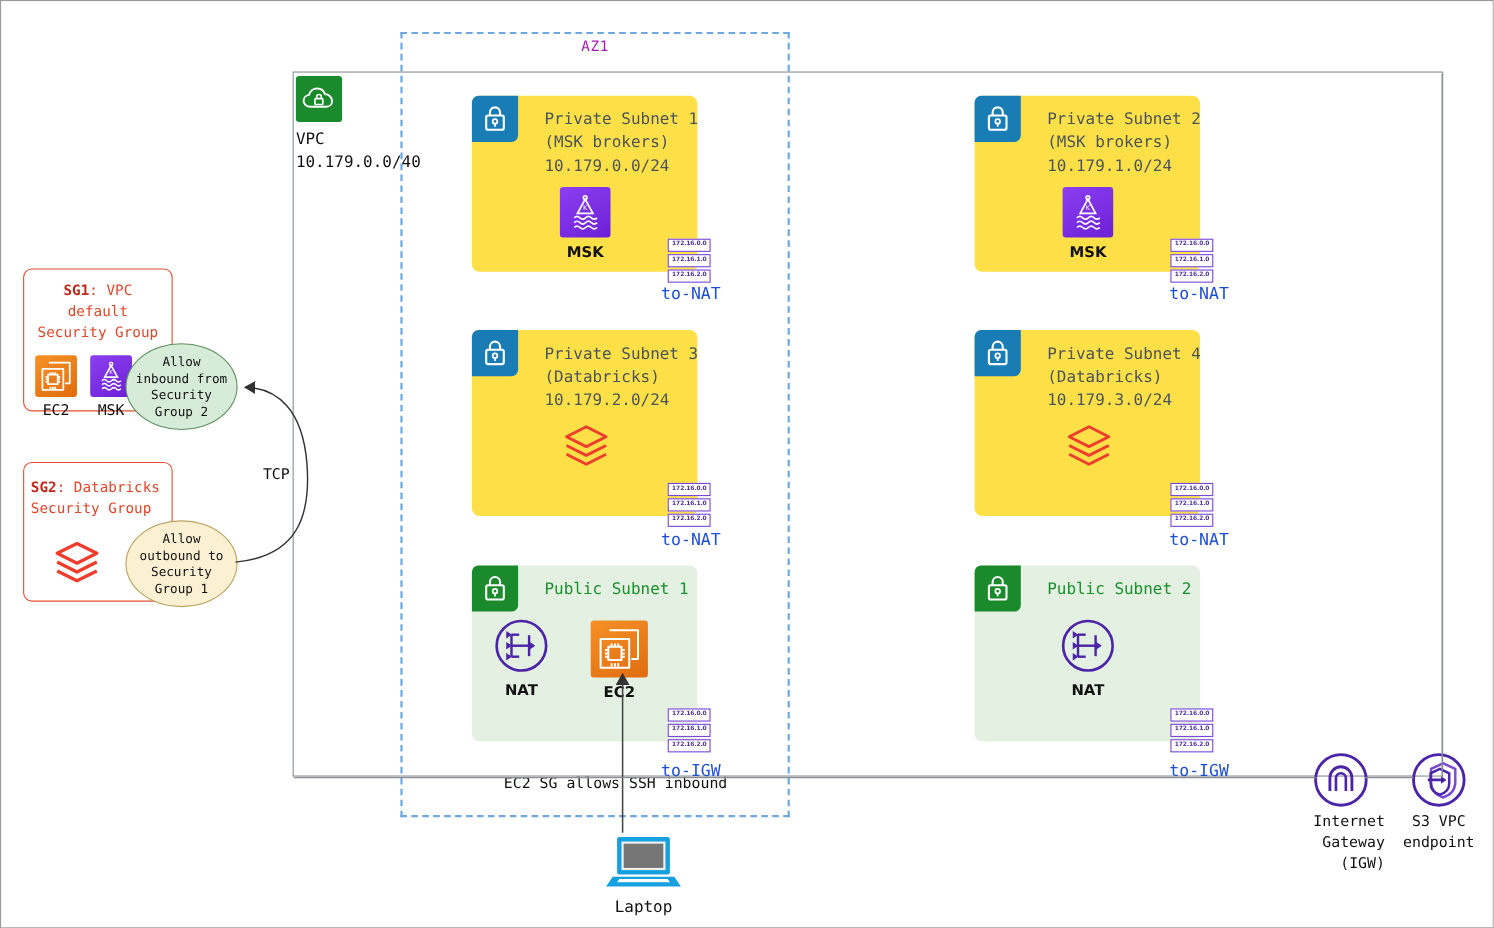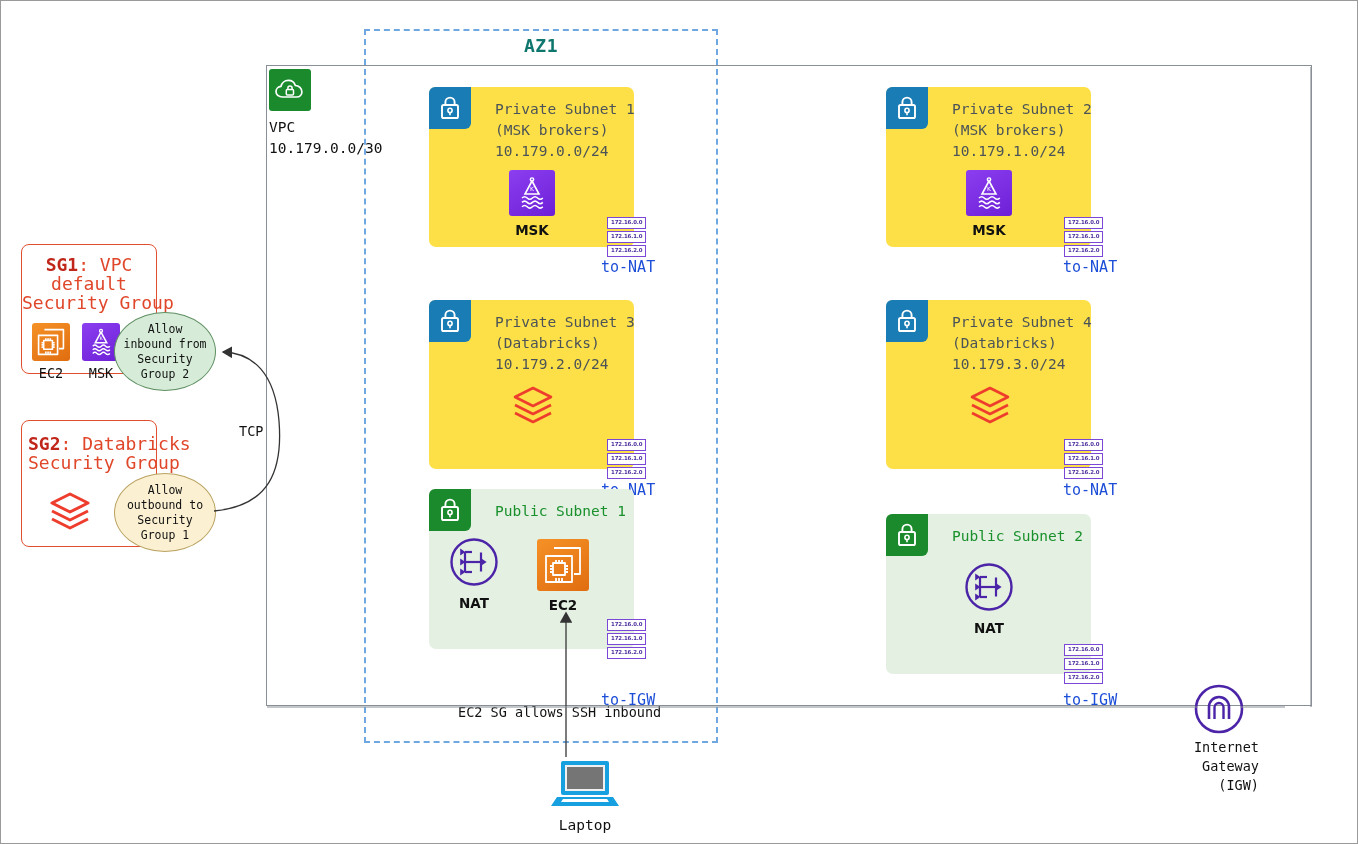--- a/index.html
+++ b/index.html
@@ -11,21 +11,21 @@
 
   
   #vpc-box{left:265px;top:64px;width:1046px;height:641px;
            border:1px solid #888f96;background:transparent;}
 
   
   .az-box{border:2px dashed #6fa8e0;background:transparent;}
   #az1-box{left:363px;top:28px;width:354px;height:714px;}
   #az2-box{left:811px;top:28px;width:354px;height:714px;}
   .az-label{position:absolute;top:4px;left:0;width:100%;text-align:center;
-            color:#0f766e;font-size:18px;font-weight:bold;letter-spacing:.5px;}
+            color:#a21caf;font-size:13px;font-weight:normal;letter-spacing:.5px;}
 
   
   .subnet{border-radius:7px;}
   .subnet.private{background:#fde047;}
   .subnet.public{background:#e3f0e2;}
   .subnet-title{position:absolute;left:66px;top:12px;font-size:14.5px;
                 line-height:21px;white-space:pre;}
   .subnet.private .subnet-title{color:#4b5358;}
   .subnet.public  .subnet-title{color:#19902b;}
   .lockbadge{position:absolute;left:0;top:0;width:42px;height:42px;
@@ -46,21 +46,21 @@
   .res .cap{display:block;margin-top:6px;font-size:13.5px;color:#111;
             font-family:"DejaVu Sans","Liberation Sans",sans-serif;font-weight:bold;}
 
   .sq{width:46px;height:46px;border-radius:3px;display:block;margin:0 auto;}
   .sq.msk{background:linear-gradient(150deg,#8b3ff0 0%,#6d1fd6 100%);}
   .sq.ec2{background:linear-gradient(150deg,#f59126 0%,#e06d10 100%);}
   .sq.sm{width:38px;height:38px;}
 
   
   .sg-panel{border:1.6px solid #e05030;border-radius:8px;background:#fff;}
-  .sg-head{font-size:18px;line-height:19px;color:#e0472a;text-align:center;white-space:pre;}
+  .sg-head{font-size:13px;line-height:19px;color:#e0472a;text-align:center;white-space:pre;}
   .sg-head b{color:#c0261a;}
 
   .bubble{position:absolute;border-radius:50%;display:flex;align-items:center;
           justify-content:center;text-align:center;font-size:11.5px;line-height:15px;
           color:#111;white-space:pre;}
   .bubble.green{background:#d6ecd8;border:1.2px solid #5f8f62;}
   .bubble.tan{background:#fbf0d2;border:1.2px solid #b9a260;}
 
   .lbl-plain{position:absolute;font-size:13.5px;color:#111;white-space:nowrap;}
 
@@ -81,21 +81,21 @@
   <div class="abs" style="left:268px;top:68px;">
     <div style="width:42px;height:42px;background:#1a8a2c;border-radius:3px;display:flex;align-items:center;justify-content:center;">
       <svg width="30" height="24" viewBox="0 0 30 24">
         <path d="M7.5 19 C3.4 19 1 16.6 1 13.6 C1 10.8 3.2 8.5 6 8.3 C6.7 4.9 9.7 2.4 13.3 2.4
                  C16.6 2.4 19.4 4.5 20.3 7.5 C23.9 7.6 26.9 10.5 26.9 14 C26.9 16.9 24.6 19 21.6 19 Z" fill="none" stroke="#fff" stroke-width="1.7" stroke-linejoin="round"></path>
         <rect x="11.3" y="11.6" width="7.2" height="5.4" rx="1" fill="none" stroke="#fff" stroke-width="1.5"></rect>
         <path d="M12.9 11.6 v-1.6 a2.1 2.1 0 0 1 4.2 0 v1.6" fill="none" stroke="#fff" stroke-width="1.5"></path>
       </svg>
     </div>
     <div style="margin-top:6px;font-size:14.5px;line-height:21px;color:#111;white-space:pre;"><span>VPC</span></div>
-    <div style="font-size:14.5px;line-height:21px;color:#111;white-space:pre;">10.179.0.0/30</div>
+    <div style="font-size:14.5px;line-height:21px;color:#111;white-space:pre;">10.179.0.0/40</div>
   </div>
 
   <div class="abs subnet private" id="ps1" style="left:428px;top:86px;width:205px;height:160px;">
     <div class="lockbadge blue">
       <svg width="24" height="26" viewBox="0 0 24 26">
         <rect x="4" y="10" width="16" height="13" rx="1.6" fill="none" stroke="#fff" stroke-width="1.9"></rect>
         <path d="M7.4 10 V7.2 a4.6 4.6 0 0 1 9.2 0 V10" fill="none" stroke="#fff" stroke-width="1.9"></path>
         <circle cx="12" cy="15.4" r="2.1" fill="none" stroke="#fff" stroke-width="1.6"></circle>
         <path d="M12 17.2 v3" stroke="#fff" stroke-width="1.6"></path>
       </svg>
@@ -214,21 +214,21 @@
       <span class="cap"></span>
     </div>
     <div class="rt-stack" style="left:178px;top:139px;">
       <span class="rt-chip">172.16.0.0</span>
       <span class="rt-chip">172.16.1.0</span>
       <span class="rt-chip">172.16.2.0</span>
     </div>
   </div>
   <div class="rt-label" style="left:1062px;top:480px;">to-NAT</div>
 
-  <div class="abs subnet public" id="pb1" style="left:428px;top:488px;width:205px;height:160px;">
+  <div class="abs subnet public" id="pb1" style="left:428px;top:513px;width:205px;height:160px;">
     <div class="lockbadge green">
       <svg width="24" height="26" viewBox="0 0 24 26">
         <rect x="4" y="10" width="16" height="13" rx="1.6" fill="none" stroke="#fff" stroke-width="1.9"></rect>
         <path d="M7.4 10 V7.2 a4.6 4.6 0 0 1 9.2 0 V10" fill="none" stroke="#fff" stroke-width="1.9"></path>
         <circle cx="12" cy="15.4" r="2.1" fill="none" stroke="#fff" stroke-width="1.6"></circle>
         <path d="M12 17.2 v3" stroke="#fff" stroke-width="1.6"></path>
       </svg>
     </div>
     <div class="subnet-title">Public Subnet 1</div>
 
@@ -398,20 +398,33 @@
         <circle cx="26" cy="26" r="23" fill="none" stroke="#4b24a8" stroke-width="2.6"></circle>
         <path d="M16 36 V24 a10 10 0 0 1 20 0 V36" fill="none" stroke="#4b24a8" stroke-width="2.6"></path>
         <path d="M21.5 36 V24.5 a4.5 4.5 0 0 1 9 0 V36" fill="none" stroke="#4b24a8" stroke-width="2.4"></path>
       </svg>
     </span>
     <span style="display:block;margin-top:3px;font-size:13.5px;line-height:19px;color:#111;white-space:pre;">Internet
 Gateway
 (IGW)</span>
   </div>
 
+  <div class="abs" style="left:1268px;top:682px;width:78px;text-align:center;">
+    <span>
+      <svg width="52" height="52" viewBox="0 0 52 52" style="margin:0 auto;">
+        <circle cx="26" cy="26" r="23" fill="none" stroke="#4b24a8" stroke-width="2.6"></circle>
+        <path d="M30 11 L41 16 V28 c0 8-5 12-11 14 c-6-2-11-6-11-14 V16 Z" fill="none" stroke="#7a47d6" stroke-width="2.2"></path>
+        <path d="M27 16 L35.5 20 V29 c0 6-3.6 8.8-8.5 10.4 C22.1 37.8 18.5 35 18.5 29 V20 Z" fill="none" stroke="#4b24a8" stroke-width="2.2"></path>
+        <path d="M16 26 h14" stroke="#4b24a8" stroke-width="2.4"></path>
+        <path d="M28 22.4 l5 3.6 l-5 3.6 z" fill="#4b24a8"></path>
+      </svg>
+    </span>
+    <span style="display:block;margin-top:3px;font-size:13.5px;line-height:19px;color:#111;white-space:pre;">S3 VPC
+endpoint</span>
+  </div>
 
   <svg id="wires">
     <defs>
       <marker id="arrowDark" markerWidth="9" markerHeight="9" refX="7" refY="4.5" orient="auto">
         <path d="M0 0 L8 4.5 L0 9 z" fill="#333"></path>
       </marker>
     </defs>
 
     <path d="M213 510 C 268 505 282 470 278 420 C 274 372 252 352 222 351" fill="none" stroke="#333" stroke-width="1.3" marker-end="url(#arrowDark)"></path>
 

